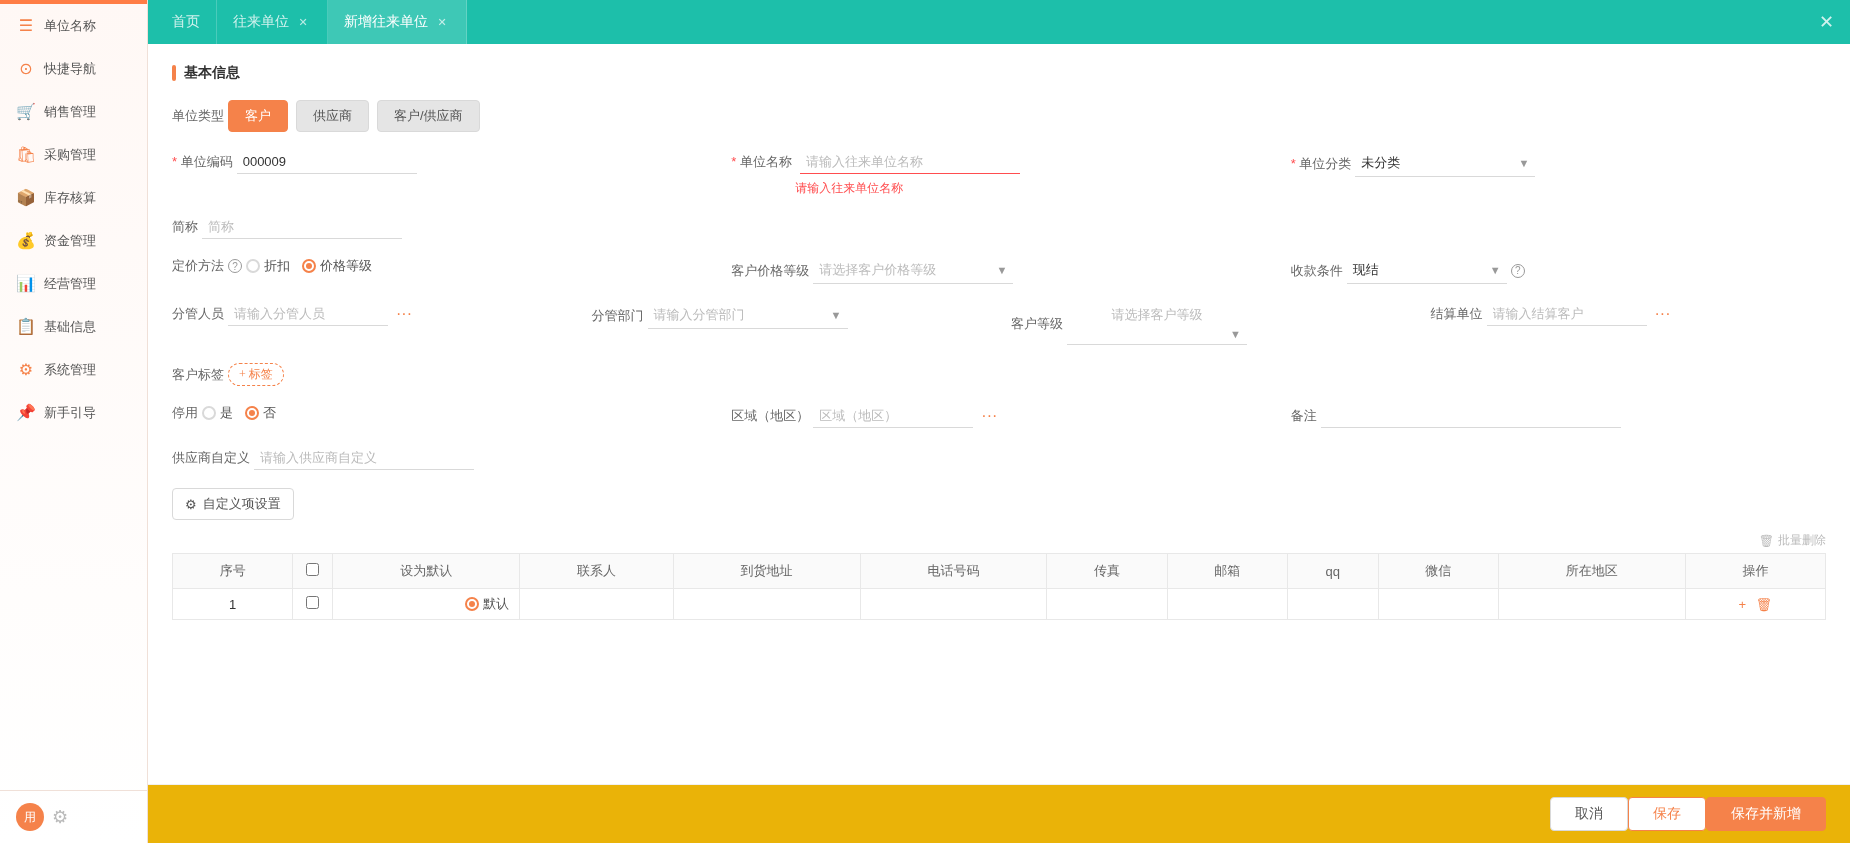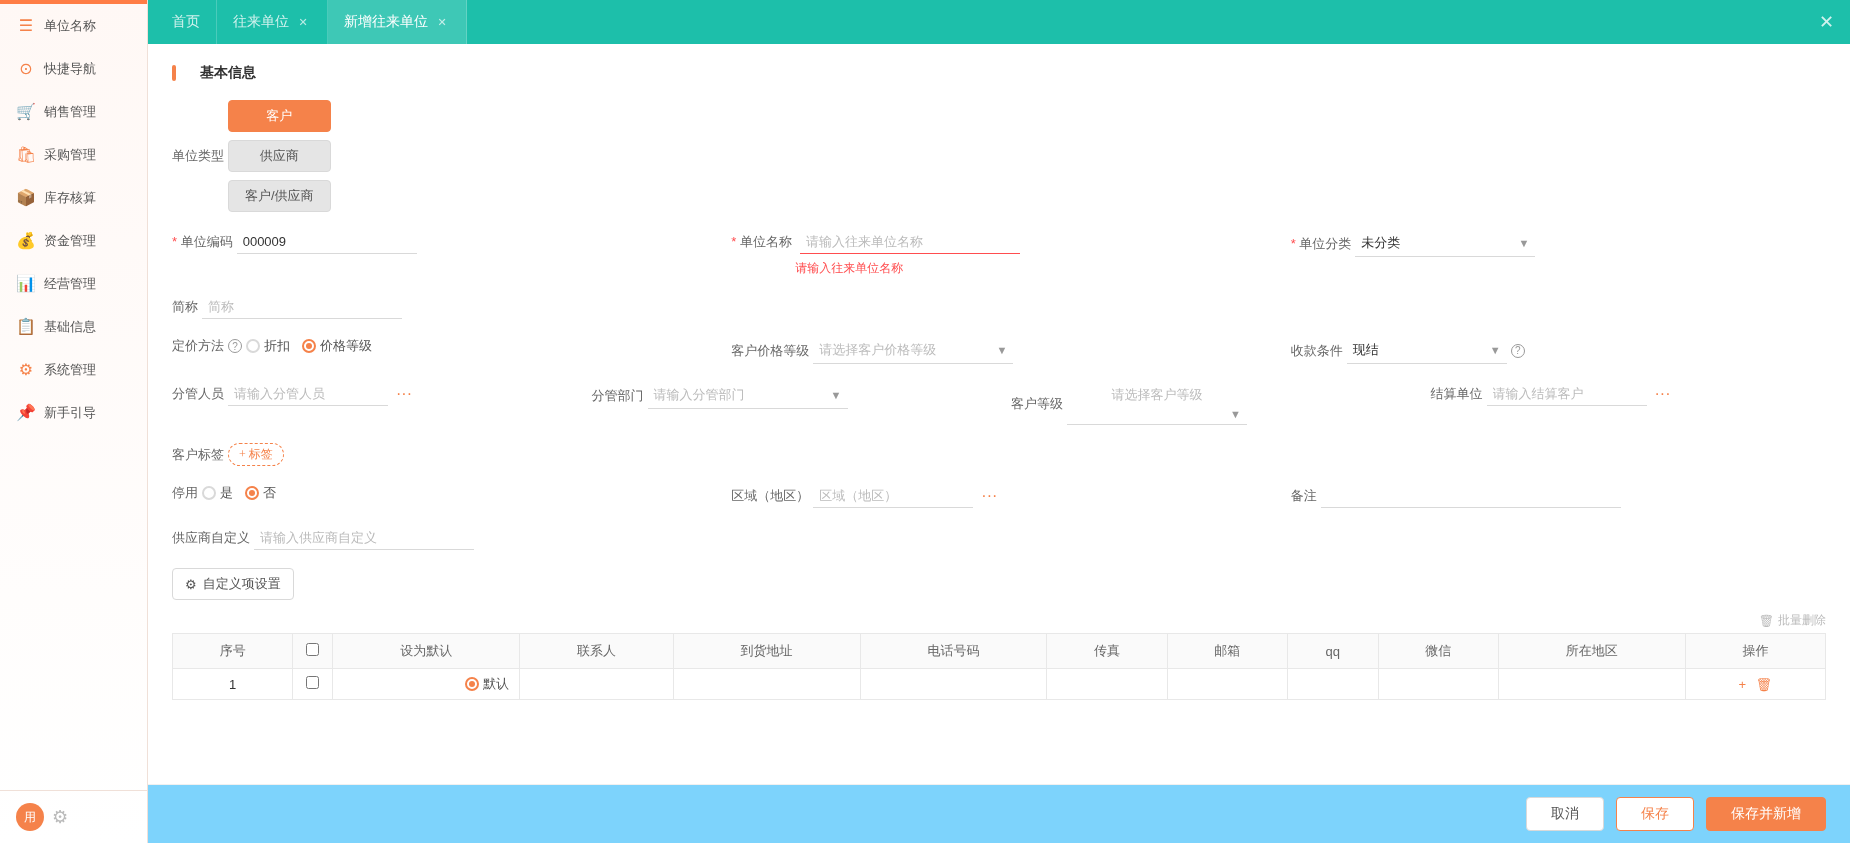--- a/index.html
+++ b/index.html
@@ -102,21 +102,21 @@
       flex: 1;
       background: #fff;
       overflow-y: auto;
       padding: 20px 24px;
     }
 
     
     .section-header {
       display: flex;
       align-items: center;
-      gap: 24px;
+      gap: 8px;
       margin-bottom: 18px;
     }
     .section-icon {
       width: 4px; height: 16px;
       background: #f5824a;
       border-radius: 2px;
     }
     .section-title { font-size: 14px; font-weight: 600; color: #333; }
 
     
@@ -295,23 +295,22 @@
       font-size: 12px;
       margin-bottom: 4px;
       cursor: pointer;
     }
 
     
     .footer {
       display: flex;
       align-items: center;
       justify-content: flex-end;
-      gap: 12px;
       padding: 12px 24px;
-      background: #7dd3fc;
+      background: #eab308;
       border-top: 1px solid #f0f0f0;
       flex-shrink: 0;
     }
     .footer-btn {
       padding: 7px 24px;
       border-radius: 4px;
       border: 1px solid #d9d9d9;
       cursor: pointer;
       font-size: 14px;
       background: #fff;
@@ -410,21 +409,21 @@
     
     <div class="section-header">
       <div class="section-icon"></div>
       <span class="section-title">基本信息</span>
     </div>
 
     
     <div class="form-row">
       <div class="form-field">
         <span class="field-label">单位类型</span>
-        <div class="btn-group" style="margin-bottom:0;flex-direction:column;">
+        <div class="btn-group" style="margin-bottom:0;">
           <button class="btn active">客户</button>
           <button class="btn">供应商</button>
           <button class="btn">客户/供应商</button>
         </div>
       </div>
     </div>
 
     
     <div class="form-row">
       <div class="form-field">

